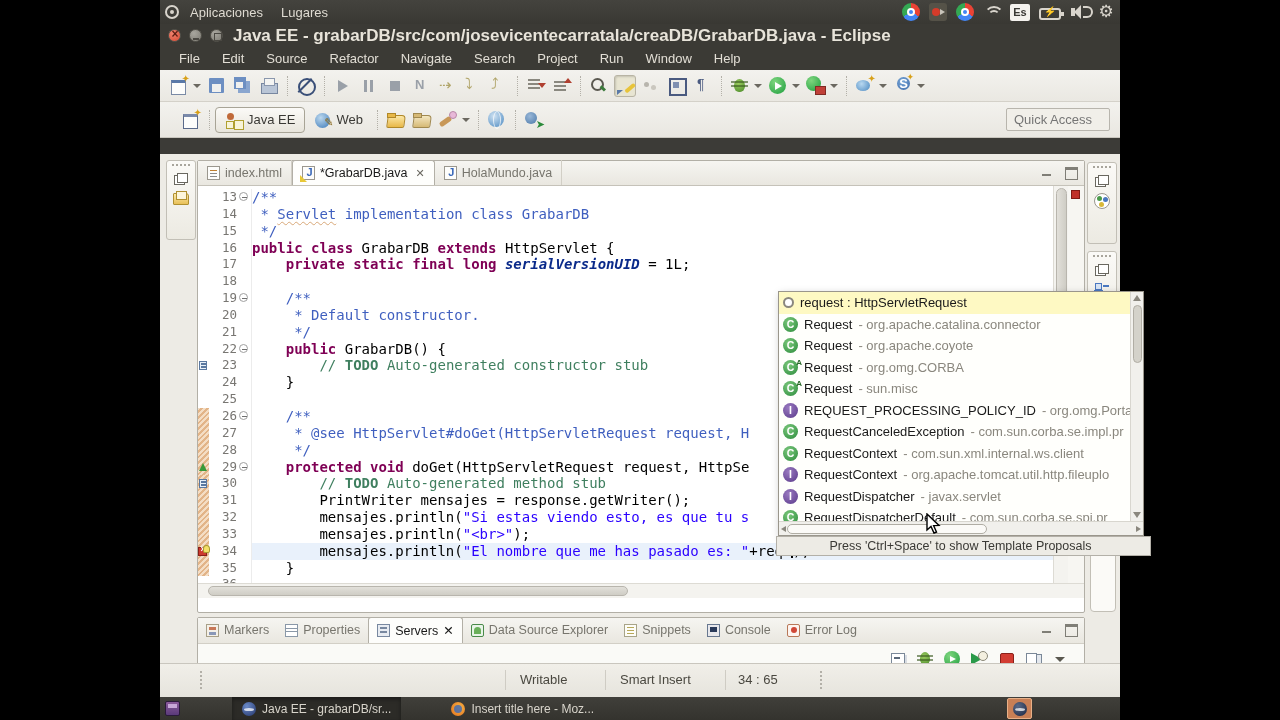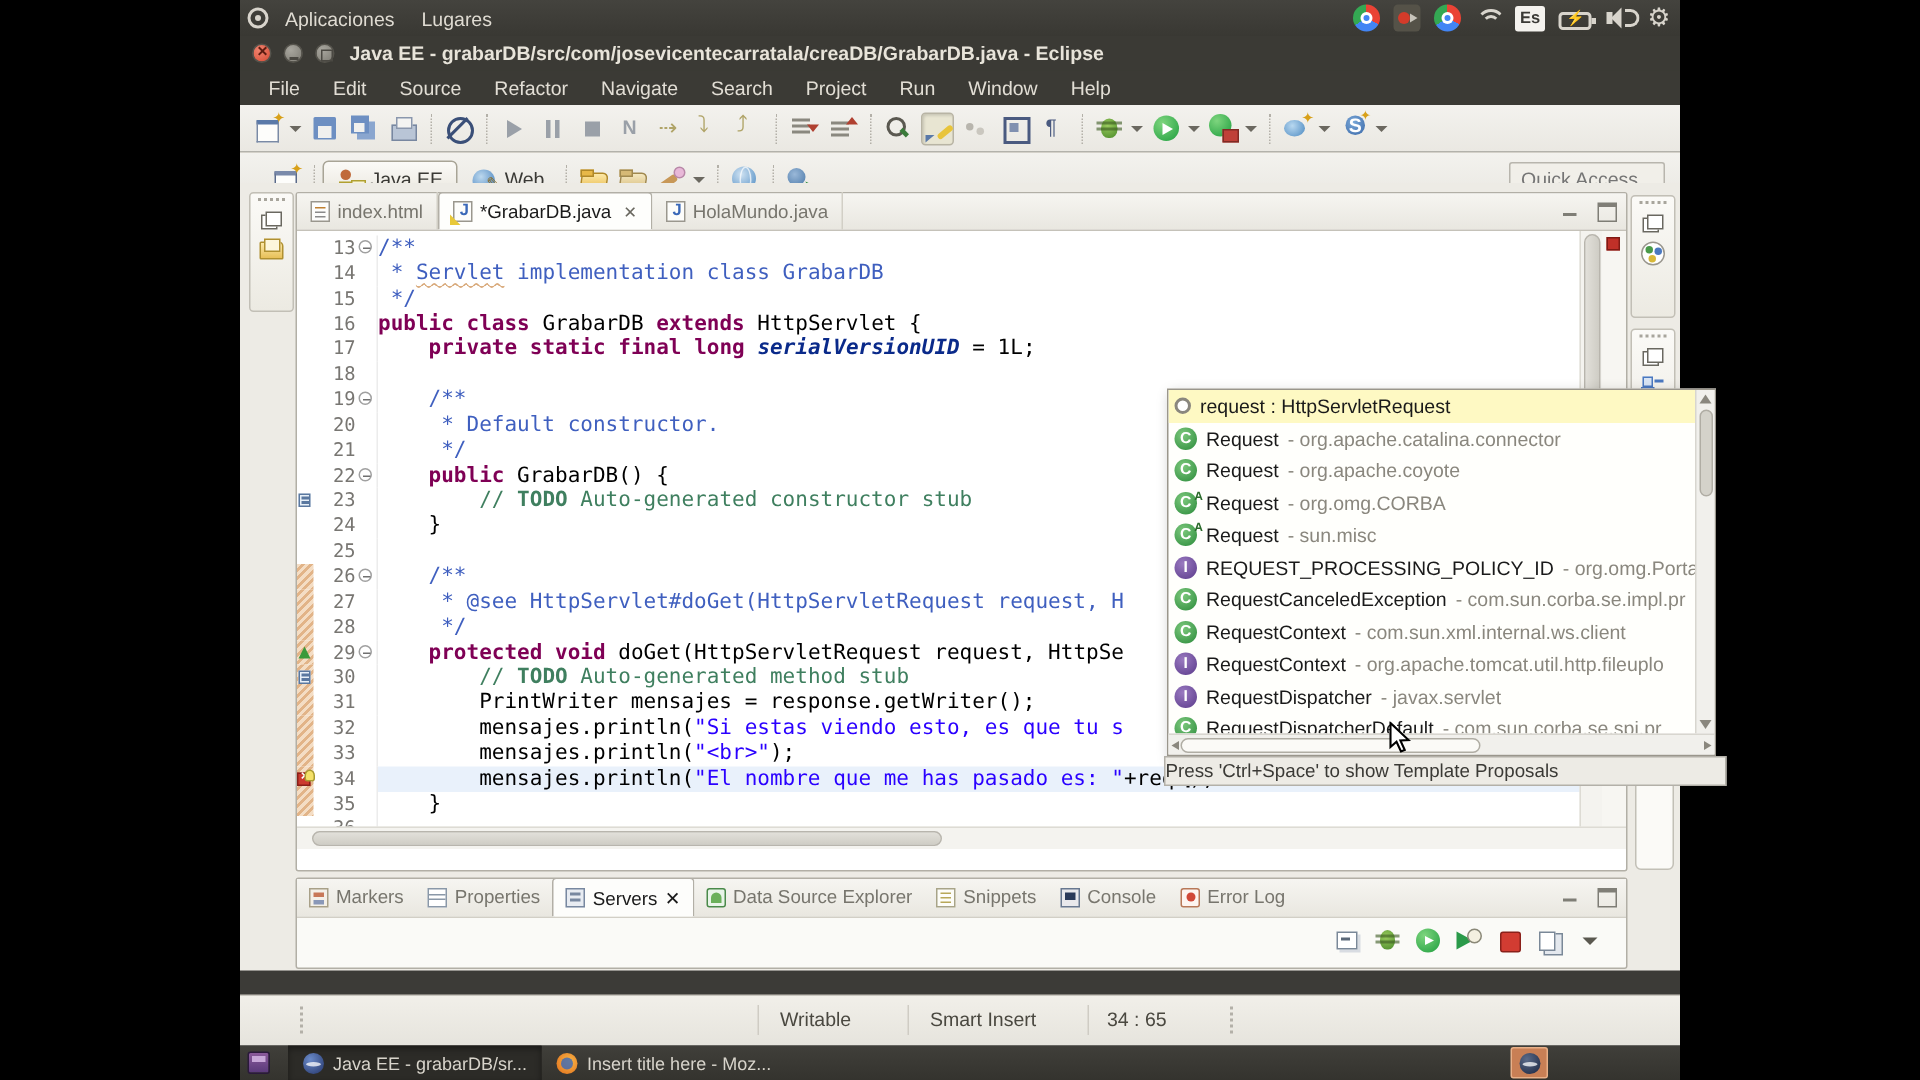--- a/index.html
+++ b/index.html
@@ -35,21 +35,21 @@
   .gear { color:#d8d4cc; font-size:17px; line-height:18px; text-align:center; width:18px; }
 
   
   #titlebar { position:absolute; left:0; top:24px; width:960px; height:23px; background:#3b3a35; display:flex; align-items:center; color:#e8e4da; }
   .win-btns { display:flex; gap:8px; padding:0 10px 0 8px; }
   .wbtn { width:13px; height:13px; border-radius:50%; background:radial-gradient(circle at 35% 30%, #a8a69e, #7d7b73); border:1px solid #55534c; position:relative; }
   .wbtn.close { background:radial-gradient(circle at 35% 30%, #f0836f, #d64a33); }
   .wbtn.close:before { content:"×"; position:absolute; left:2.5px; top:-3px; color:#5d1d12; font-size:12px; font-weight:bold; }
   .wbtn.minz:before { content:""; position:absolute; left:3px; top:8px; width:6px; height:2px; background:#4a4842; }
   .wbtn.maxz:before { content:""; position:absolute; left:3px; top:3px; width:6px; height:6px; border:1.5px solid #4a4842; }
-  #win-title { font-weight:bold; font-size:13px; }
+  #win-title { font-weight:bold; font-size:17px; }
   #menubar { position:absolute; left:0; top:47px; width:960px; height:23px; background:#3b3a35; display:flex; align-items:center; color:#e2ded5; font-size:13px; padding-left:8px; }
   .menu-item { padding:2px 11px; cursor:default; }
 
   
   #toolbar1 { position:absolute; left:0; top:70px; width:960px; height:32px; background:linear-gradient(#f3f2ee,#eae8e2); border-bottom:1px solid #d4d1c9; display:flex; align-items:center; padding-left:6px; }
   #toolbar2 { position:absolute; left:0; top:102px; width:960px; height:36px; background:linear-gradient(#f3f2ee,#e9e7e1); border-bottom:1px solid #c9c6be; display:flex; align-items:center; padding-left:18px; }
   .tsep { width:1px; height:20px; margin:0 5px; border-left:1px dotted #b3b0a8; }
   .tbi { width:22px; height:22px; margin:0 2px; border-radius:3px; position:relative; }
   .darr { width:10px; height:22px; position:relative; margin-right:2px; }
   .darr:before { content:""; position:absolute; left:1px; top:9px; border-top:4px solid #6b6860; border-left:4px solid transparent; border-right:4px solid transparent; }
@@ -106,21 +106,21 @@
   .i-folder1:after { content:""; position:absolute; left:2px; top:4px; width:7px; height:3px; background:#e8b848; border:1px solid #b08828; }
   .i-brush:before { content:""; position:absolute; left:2px; top:10px; width:13px; height:5px; background:#c89858; transform:rotate(-35deg); border-radius:2px; }
   .i-brush:after { content:""; position:absolute; right:2px; top:2px; width:6px; height:6px; background:#e8b8d8; border-radius:50%; border:1px solid #b888a8; }
   .i-globe:before { content:""; position:absolute; left:2px; top:2px; width:16px; height:16px; border-radius:50%; background:radial-gradient(circle at 38% 32%, #cfe2f2, #4a88c0); }
   .i-globe:after { content:""; position:absolute; left:7px; top:2px; width:6px; height:16px; border:1px solid rgba(255,255,255,.7); border-radius:50%; }
   .i-launch:before { content:""; position:absolute; left:2px; top:3px; width:12px; height:12px; border-radius:50%; background:radial-gradient(circle at 40% 35%, #9ab8d8, #4a78a8); }
   .i-launch:after { content:"➤"; position:absolute; right:0; bottom:0; color:#2a8a3a; font-size:11px; }
   #quick-access { position:absolute; right:10px; top:6px; width:104px; height:23px; border:1px solid #b8b5ad; border-radius:2px; background:#f1efe9; color:#9a978f; font-size:13px; padding:2px 7px; font-family:"Liberation Sans",sans-serif; }
 
   
-  #workbench { position:absolute; left:0; top:122px; width:960px; height:525px; background:#edebe5; }
+  #workbench { position:absolute; left:0; top:154px; width:960px; height:525px; background:#edebe5; }
   .ministack { position:absolute; width:30px; background:linear-gradient(#fbfaf7,#eceae2); border:1px solid #c2bfb6; border-radius:3px; display:flex; flex-direction:column; align-items:center; padding-top:3px; gap:6px; }
   .grip { width:18px; height:3px; border-top:2px dotted #a8a59c; }
   .mi-restore { width:14px; height:12px; position:relative; }
   .mi-restore:before { content:""; position:absolute; left:0; bottom:0; width:9px; height:8px; border:1px solid #6a6860; background:#fff; }
   .mi-restore:after { content:""; position:absolute; right:0; top:0; width:9px; height:8px; border:1px solid #6a6860; background:#fff; }
   .mi-palette { width:16px; height:16px; border-radius:50%; border:1px solid #9a978e; position:relative; background:#fff; }
   .mi-palette:before { content:""; position:absolute; left:2px; top:2px; width:5px; height:5px; border-radius:50%; background:#4a9a4a; box-shadow:6px 1px 0 #4a78c0; }
   .mi-palette:after { content:""; position:absolute; left:4px; top:8px; width:5px; height:5px; border-radius:50%; background:#d8b838; }
   .mi-outline { width:15px; height:15px; position:relative; }
   .mi-outline:before { content:""; position:absolute; left:0; top:1px; width:5px; height:5px; border:1px solid #4a78c0; background:#d8e4f4; box-shadow:0 8px 0 #d8e4f4, 0 8px 0 1px #4a78c0; }
@@ -192,21 +192,21 @@
   .pi-iface { background:radial-gradient(circle at 38% 32%, #9a7ac0, #5a3a8a); color:#fff; }
   #pop-vscroll { position:absolute; right:0; top:0; width:13px; height:229px; background:#f1f0ec; border-left:1px solid #d8d6cf; }
   #pop-vthumb { position:absolute; left:1.5px; top:13px; width:9px; height:58px; background:#d4d2ca; border:1px solid #b0ada4; border-radius:5px; }
   .sb-arrow { position:absolute; left:2px; width:0; height:0; }
   .sb-up { top:3px; border-bottom:6px solid #8a877e; border-left:4.5px solid transparent; border-right:4.5px solid transparent; }
   .sb-down { bottom:3px; border-top:6px solid #8a877e; border-left:4.5px solid transparent; border-right:4.5px solid transparent; }
   #pop-hscroll { height:14px; background:#f1f0ec; border-top:1px solid #d8d6cf; position:relative; }
   #pop-hthumb { position:absolute; left:8px; top:1.5px; width:200px; height:10px; background:#fbfaf7; border:1px solid #b0ada4; border-radius:5px; }
   .hs-left { position:absolute; left:2px; top:4px; border-right:5px solid #8a877e; border-top:3.5px solid transparent; border-bottom:3.5px solid transparent; }
   .hs-right { position:absolute; right:2px; top:4px; border-left:5px solid #8a877e; border-top:3.5px solid transparent; border-bottom:3.5px solid transparent; }
-  #pop-hint { position:absolute; left:578px; top:375px; width:375px; height:20px; background:#edebe5; border:1px solid #b3b0a8; font-size:12.5px; color:#3a3935; text-align:left; padding:2px 6px 0 0; z-index:30; }
+  #pop-hint { position:absolute; left:578px; top:375px; width:375px; height:20px; background:#edebe5; border:1px solid #b3b0a8; font-size:12.5px; color:#3a3935; text-align:center; padding:2px 6px 0 0; z-index:30; }
 
   #mouse-cursor { position:absolute; left:728px; top:352px; z-index:40; }
 
   
   #bottom-panel { position:absolute; left:37px; top:463px; width:888px; height:61px; background:#fafaf7; border:1px solid #b2afa6; border-radius:2px; }
   #btab-row { height:26px; background:linear-gradient(#f6f5f1,#e9e7e0); border-bottom:1px solid #d2cfc6; display:flex; align-items:flex-end; position:relative; }
   .btab { display:flex; align-items:center; gap:5px; height:26px; padding:0 8px; font-size:12.5px; color:#77756d; }
   .btab.active { background:#fdfdfb; color:#1a1a1a; border:1px solid #b2afa6; border-bottom:none; border-radius:3px 3px 0 0; }
   .bic { width:13px; height:13px; position:relative; flex:none; }
   .bic-markers { background:#f4f0e8; border:1px solid #a8a088; }
@@ -241,21 +241,21 @@
   
   #statusbar { position:absolute; left:0; top:663px; width:960px; height:34px; background:linear-gradient(#f1efe9,#e6e4dd); border-top:1px solid #c9c6be; font-size:13px; color:#4a4840; }
   .st-cell { position:absolute; top:8px; }
   .st-sep { position:absolute; top:6px; width:1px; height:20px; border-left:1px solid #cfccc4; }
   .st-grip { position:absolute; top:7px; width:3px; height:18px; border-left:2px dotted #b3b0a8; }
 
   
   #taskbar { position:absolute; left:0; top:697px; width:960px; height:23px; background:linear-gradient(#403f3a,#34332e); display:flex; align-items:center; }
   #ws-icon { width:15px; height:15px; margin:0 12px 0 5px; background:linear-gradient(#8a5a9a,#5a3a7a); border:1px solid #2a1a3a; border-radius:2px; position:relative; }
   #ws-icon:before { content:""; position:absolute; left:2px; top:2px; width:9px; height:4px; background:#c8a8d8; }
-  .task-btn { display:flex; align-items:center; gap:6px; height:23px; padding:0 10px; color:#d8d4cb; font-size:12px; max-width:190px; white-space:nowrap; }
+  .task-btn { display:flex; align-items:center; gap:6px; height:23px; padding:0 10px; color:#d8d4cb; font-size:12px; max-width:190px; white-space:nowrap;margin-left:40px; }
   .task-btn.active-task { background:#2c2b27; box-shadow:inset 0 2px 4px rgba(0,0,0,.4); }
   .tb-eclipse { width:14px; height:14px; border-radius:50%; background:radial-gradient(circle at 35% 30%, #6a8ac8, #24356a); position:relative; flex:none; }
   .tb-eclipse:before { content:""; position:absolute; left:2px; top:6px; width:10px; height:3px; border-radius:50%; background:rgba(255,255,255,.75); }
   .tb-firefox { width:14px; height:14px; border-radius:50%; background:radial-gradient(circle at 60% 40%, #f8b848, #e06a18); position:relative; flex:none; }
   .tb-firefox:before { content:""; position:absolute; left:3px; top:3px; width:8px; height:8px; border-radius:50%; background:#3a68b8; opacity:.8; }
   #tray-app { position:absolute; right:88px; top:1px; width:25px; height:21px; background:#c87f55; border:1px solid #e8b088; border-radius:2px; display:flex; align-items:center; justify-content:center; }
   #tray-app .tb-eclipse { background:radial-gradient(circle at 35% 30%, #5a6a88, #1a2540); }
 </style>
 </head>
 <body>

